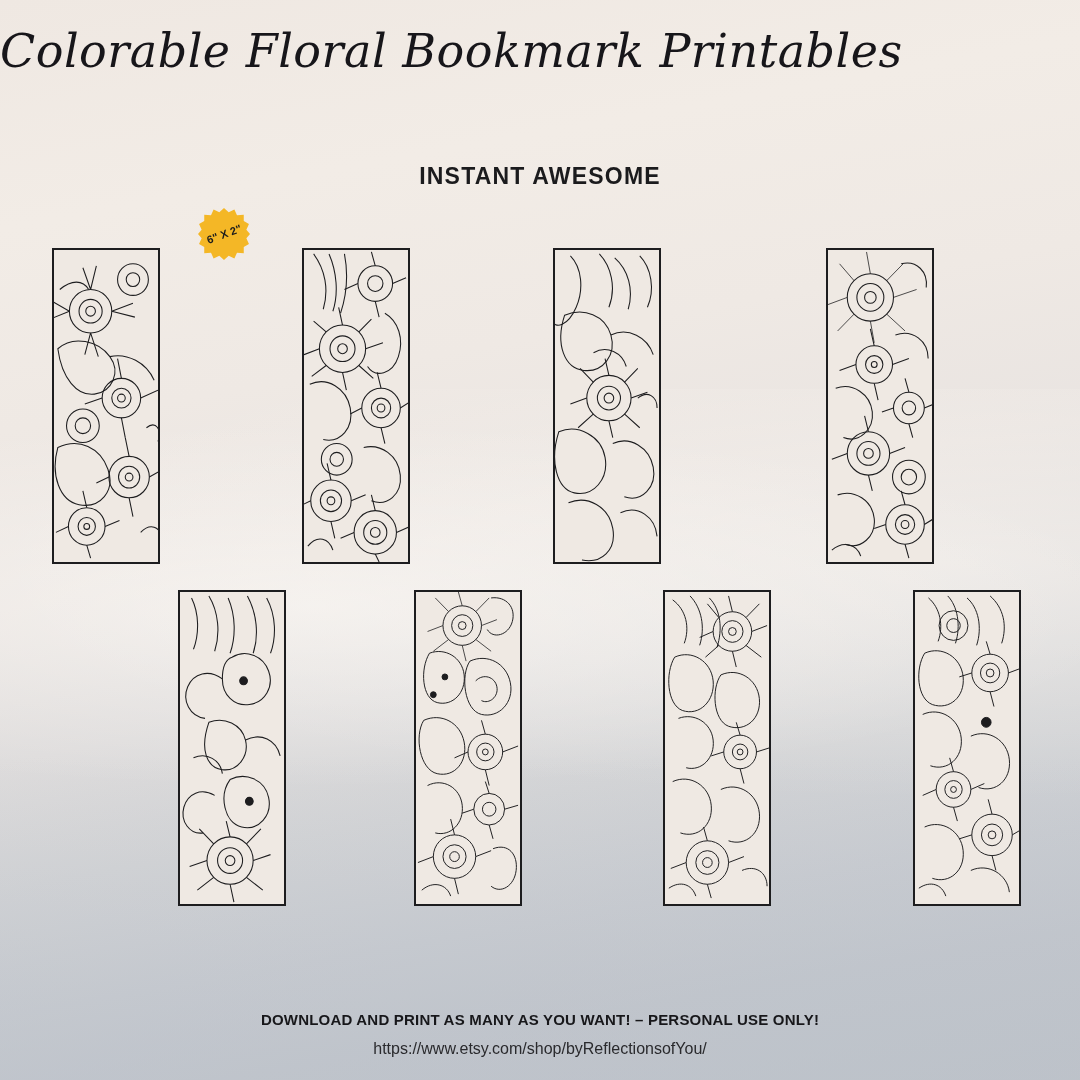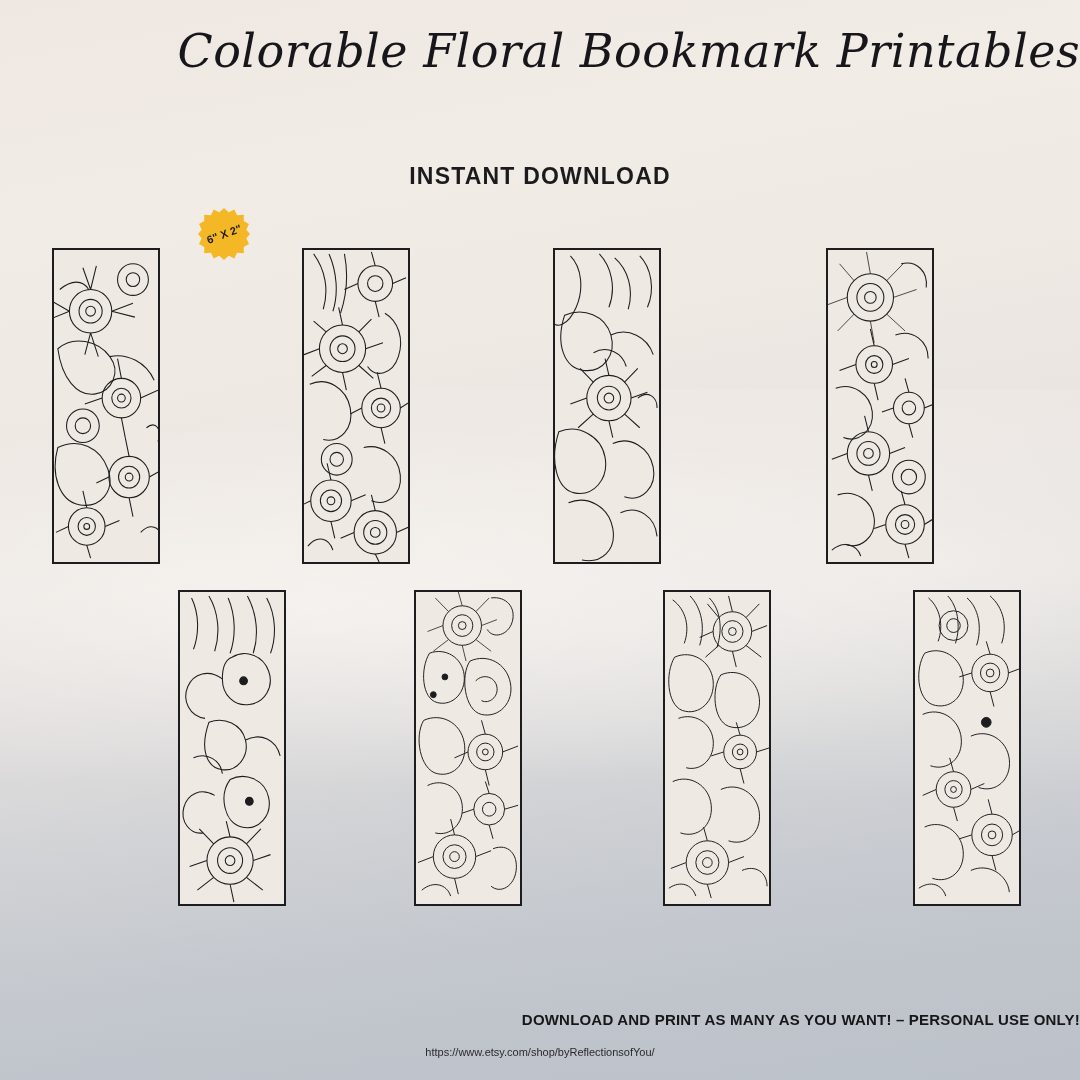--- a/index.html
+++ b/index.html
@@ -49,21 +49,21 @@
     height: 30%;
     background: linear-gradient(to bottom, rgba(190,196,204,0) 0%, rgba(186,192,201,0.45) 100%);
     pointer-events: none;
   }
 
   .title-script {
     position: absolute;
     top: 24px;
     left: 0;
     width: 100%;
-    text-align: right;
+    text-align: left;
     font-family: "DejaVu Serif", serif;
     font-style: italic;
     font-size: 46px;
     letter-spacing: 0.5px;
     color: #17161a;
     z-index: 3;
   }
   .title-main {
     position: absolute;
     top: 96px;
@@ -145,47 +145,47 @@
     display: block;
     width: 100%;
     height: 100%;
   }
 
   .footer-note {
     position: absolute;
     left: 0;
     bottom: 52px;
     width: 100%;
-    text-align: right;
+    text-align: center;
     font-family: "Liberation Sans", sans-serif;
     font-weight: bold;
     font-size: 15px;
     letter-spacing: 0.2px;
     color: #17171a;
     z-index: 3;
   }
   .footer-url {
     position: absolute;
     left: 0;
     bottom: 22px;
     width: 100%;
     text-align: center;
     font-family: "Liberation Sans", sans-serif;
-    font-size: 11px;
+    font-size: 16px;
     color: #2a2a2d;
     z-index: 3;
   }
 </style>
 </head>
 <body>
 
 <div id="page">
 
   <div class="title-script">Colorable Floral Bookmark Printables</div>
-  <div class="subtitle">INSTANT DOWNLOAD</div>
+  <div class="subtitle">INSTANT AWESOME</div>
 
   <div class="size-badge">
     <div class="star"></div>
     <div class="label">6" X 2"</div>
   </div>
 
   <div class="grid">
 
     <div class="bookmark" style="left:52px; top:248px; width:108px; height:316px;">
       <svg viewBox="0 0 108 316" preserveAspectRatio="none" fill="none" stroke="#1d1d1f" stroke-width="1.1">

